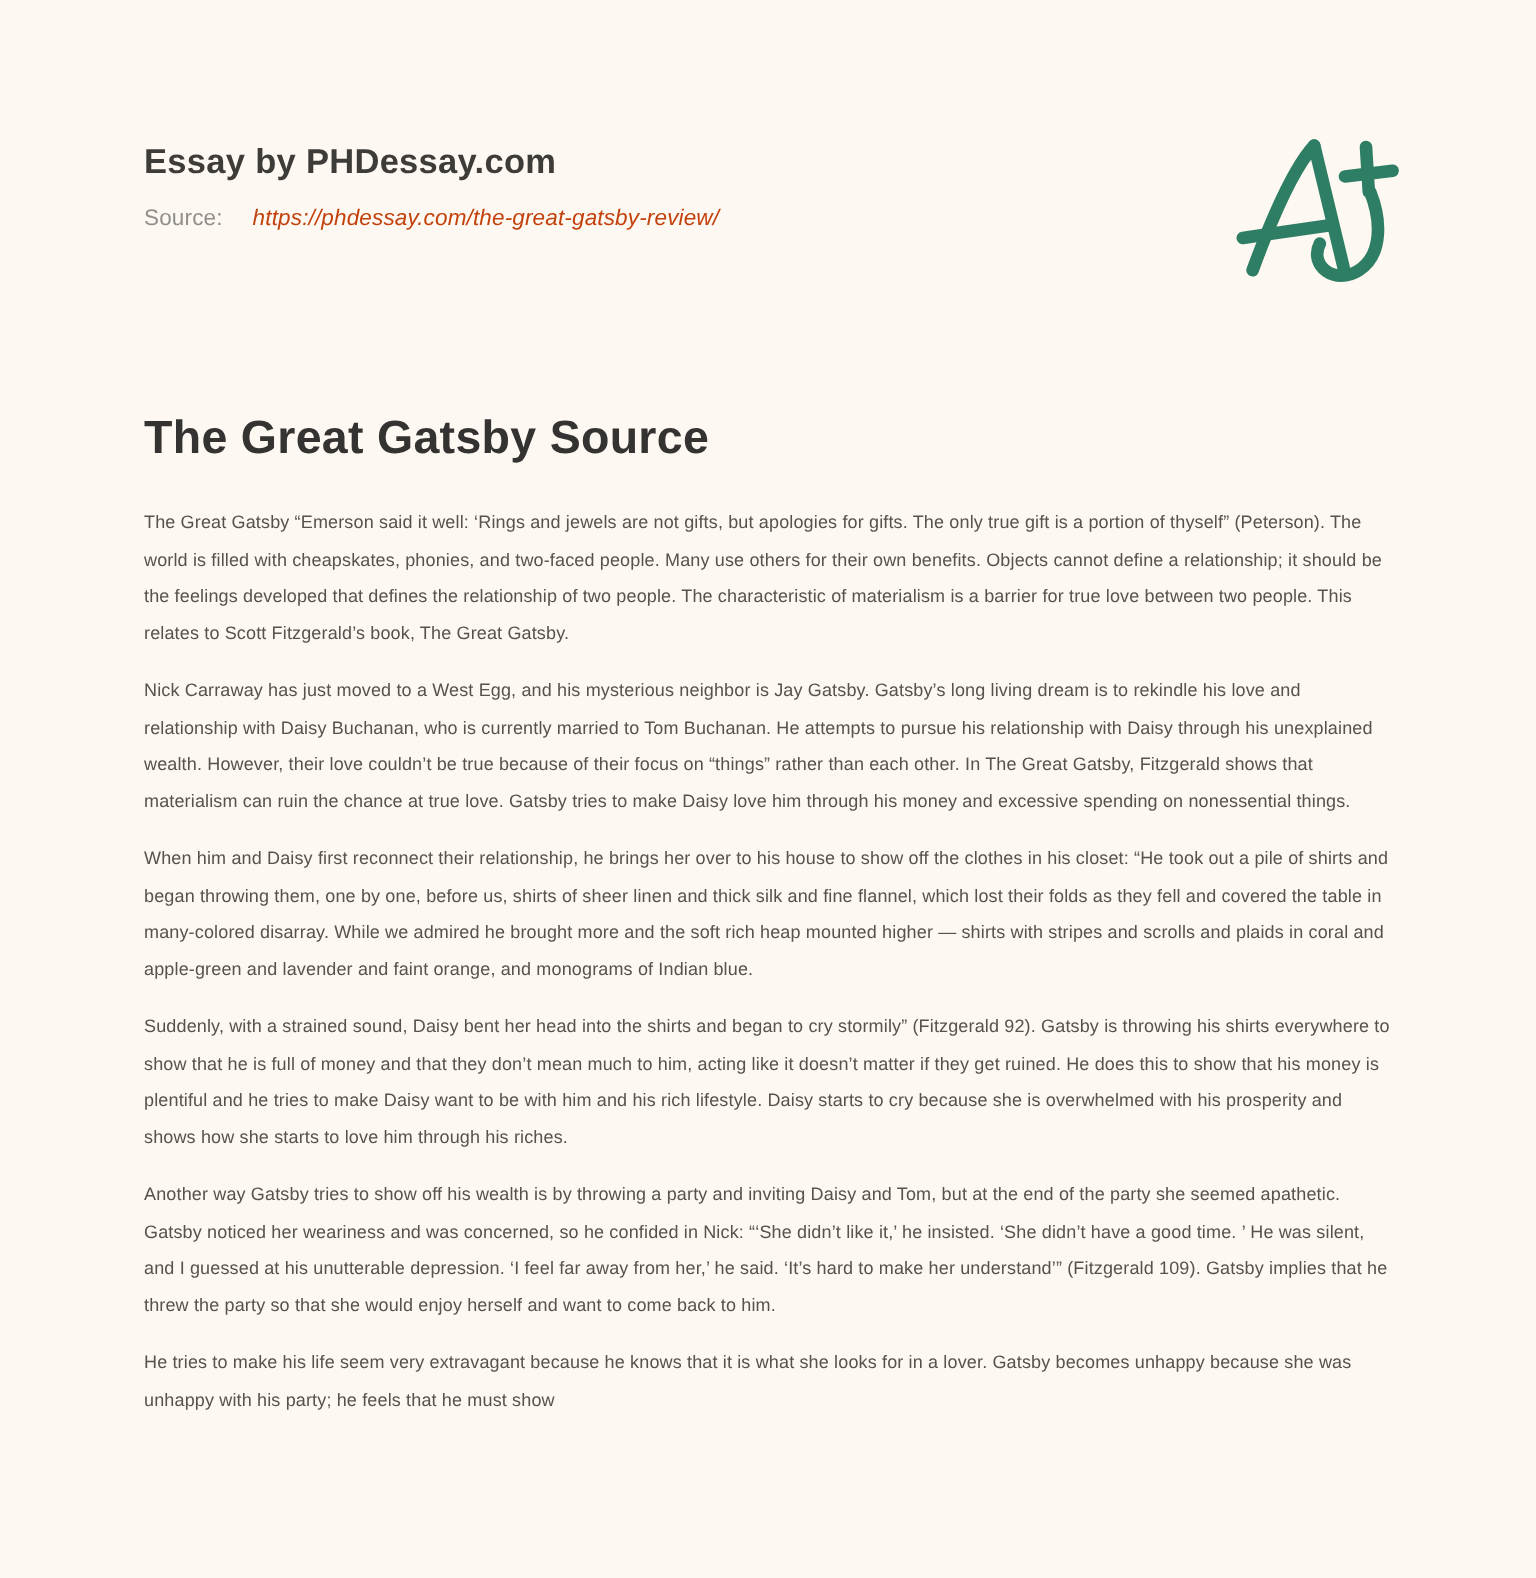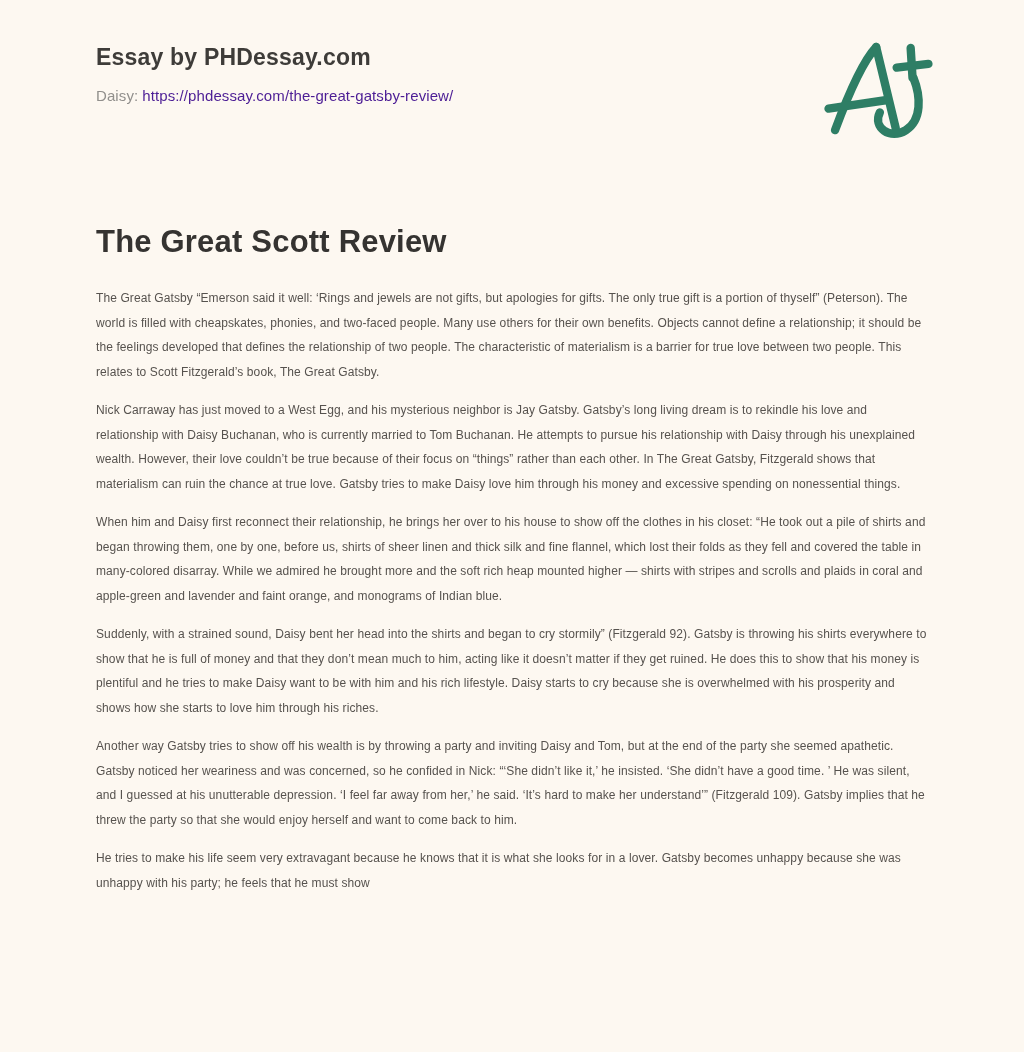--- a/index.html
+++ b/index.html
@@ -6,44 +6,45 @@
   html, body {
     width: 1024px;
     height: 1052px;
     overflow: hidden;
     background: #fdf8f1;
     font-family: "Liberation Sans", "DejaVu Sans", sans-serif;
   }
   .page {
     width: 1024px;
     height: 872px;
-    padding: 44px 96px 0 96px;
+    padding: 94px 96px 0 96px;
     position: relative;
   }
   .header-row {
     display: flex;
     justify-content: space-between;
     align-items: flex-start;
   }
   .byline {
     font-size: 23px;
     font-weight: 700;
     color: #3e3c39;
     letter-spacing: 0.2px;
   }
   .source-line {
     margin-top: 16px;
     font-size: 15px;
     color: #918f8c;
     letter-spacing: 0.1px;
   }
   .source-link {
-    color: #4c1d95;
+    color: #c2410c;
     text-decoration: none;
-    margin-left: 4px;
+    margin-left: 20px;
+    font-style: italic;
   }
   .logo-wrap {
     width: 112px;
     height: 104px;
     margin-top: -6px;
     margin-right: -6px;
     flex: 0 0 auto;
   }
   .logo-wrap svg { width: 100%; height: 100%; }
   .essay-title {
@@ -67,21 +68,21 @@
 </style>
 </head>
 <body>
 
 <div class="page">
 
   <div class="header-row">
     <div>
       <div class="byline">Essay by PHDessay.com</div>
       <div class="source-line">
-        <span>Daisy:</span><a class="source-link" href="#">https://phdessay.com/the-great-gatsby-review/</a>
+        <span>Source:</span><a class="source-link" href="#">https://phdessay.com/the-great-gatsby-review/</a>
       </div>
     </div>
 
     <div class="logo-wrap">
       <svg viewBox="0 0 120 110" fill="none" xmlns="http://www.w3.org/2000/svg">
 
         <g stroke="#2e7e65" stroke-width="9" stroke-linecap="round" fill="none">
 
           <path d="M14 98 C28 60 44 24 58 9"></path>
 
@@ -92,21 +93,21 @@
           <path d="M80 31 L114 27"></path>
 
           <path d="M95 10 L97 42"></path>
 
           <path d="M98 42 C106 62 107 87 90 98 C73 109 54 95 62 79"></path>
         </g>
       </svg>
     </div>
   </div>
 
-  <h1 class="essay-title">The Great Scott Review</h1>
+  <h1 class="essay-title">The Great Gatsby Source</h1>
 
   <div class="essay-body">
     <p>The Great Gatsby “Emerson said it well: ‘Rings and jewels are not gifts, but apologies for gifts. The only true gift is a portion of thyself” (Peterson). The world is filled with cheapskates, phonies, and two-faced people. Many use others for their own benefits. Objects cannot define a relationship; it should be the feelings developed that defines the relationship of two people. The characteristic of materialism is a barrier for true love between two people. This relates to Scott Fitzgerald’s book, The Great Gatsby.</p>
     <p>Nick Carraway has just moved to a West Egg, and his mysterious neighbor is Jay Gatsby. Gatsby’s long living dream is to rekindle his love and relationship with Daisy Buchanan, who is currently married to Tom Buchanan. He attempts to pursue his relationship with Daisy through his unexplained wealth. However, their love couldn’t be true because of their focus on “things” rather than each other. In The Great Gatsby, Fitzgerald shows that materialism can ruin the chance at true love. Gatsby tries to make Daisy love him through his money and excessive spending on nonessential things.</p>
     <p>When him and Daisy first reconnect their relationship, he brings her over to his house to show off the clothes in his closet: “He took out a pile of shirts and began throwing them, one by one, before us, shirts of sheer linen and thick silk and fine flannel, which lost their folds as they fell and covered the table in many-colored disarray. While we admired he brought more and the soft rich heap mounted higher — shirts with stripes and scrolls and plaids in coral and apple-green and lavender and faint orange, and monograms of Indian blue.</p>
     <p>Suddenly, with a strained sound, Daisy bent her head into the shirts and began to cry stormily” (Fitzgerald 92). Gatsby is throwing his shirts everywhere to show that he is full of money and that they don’t mean much to him, acting like it doesn’t matter if they get ruined. He does this to show that his money is plentiful and he tries to make Daisy want to be with him and his rich lifestyle. Daisy starts to cry because she is overwhelmed with his prosperity and shows how she starts to love him through his riches.</p>
     <p>Another way Gatsby tries to show off his wealth is by throwing a party and inviting Daisy and Tom, but at the end of the party she seemed apathetic. Gatsby noticed her weariness and was concerned, so he confided in Nick: “‘She didn’t like it,’ he insisted. ‘She didn’t have a good time. ’ He was silent, and I guessed at his unutterable depression. ‘I feel far away from her,’ he said. ‘It’s hard to make her understand’” (Fitzgerald 109). Gatsby implies that he threw the party so that she would enjoy herself and want to come back to him.</p>
     <p>He tries to make his life seem very extravagant because he knows that it is what she looks for in a lover. Gatsby becomes unhappy because she was unhappy with his party; he feels that he must show</p>
   </div>
 

